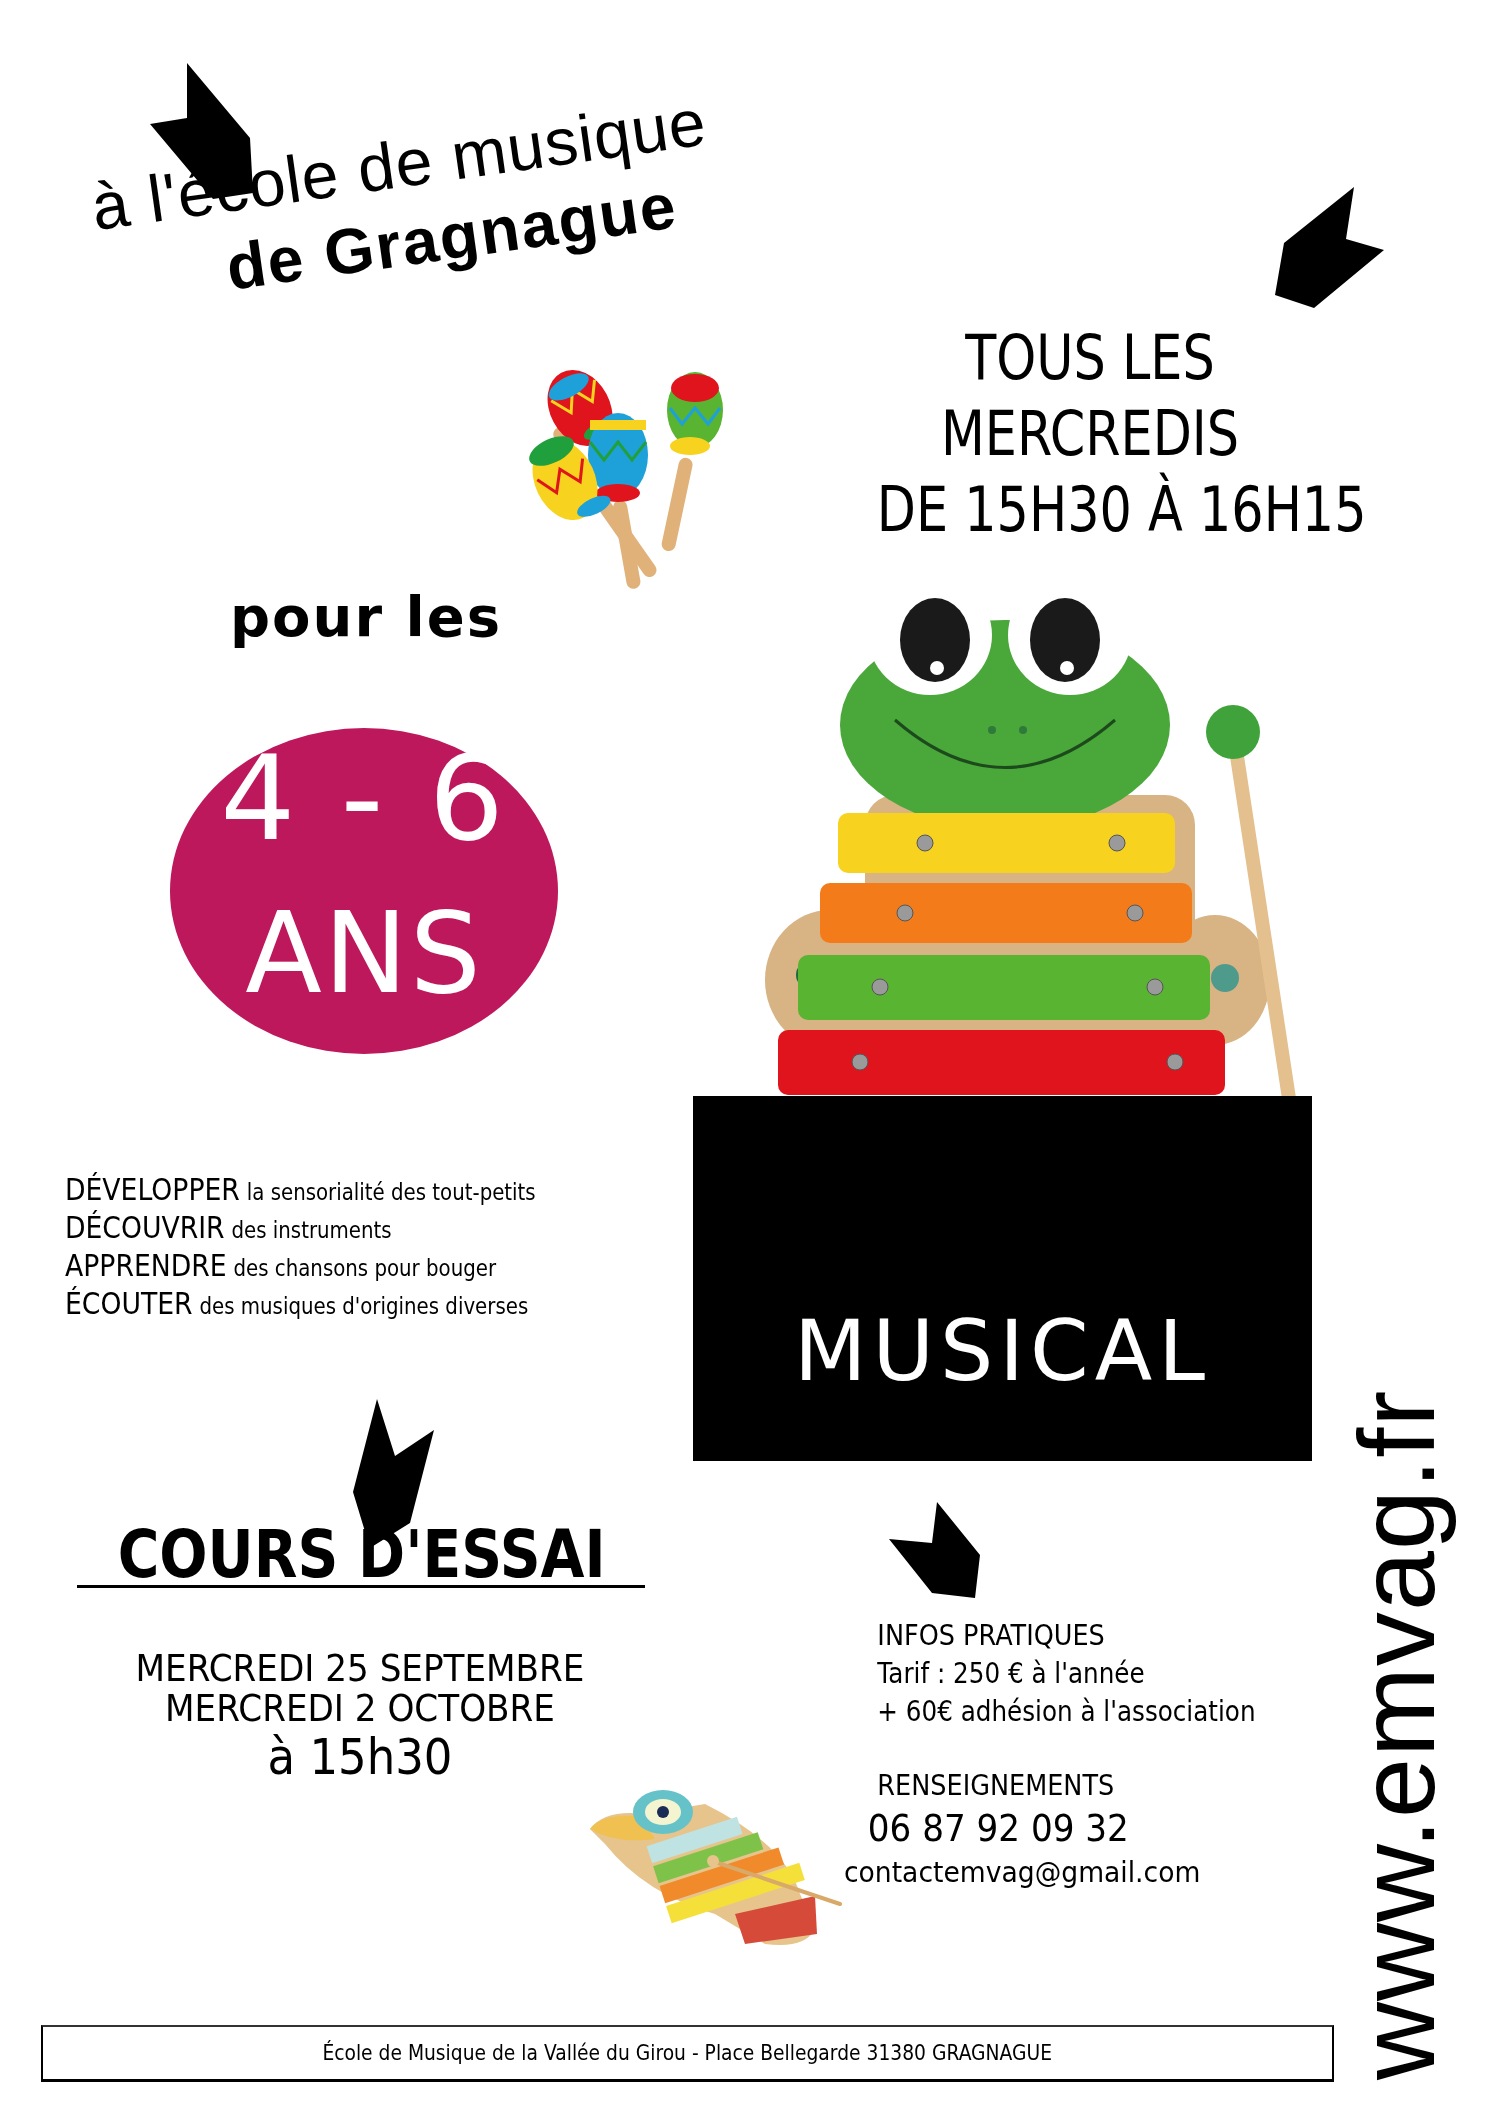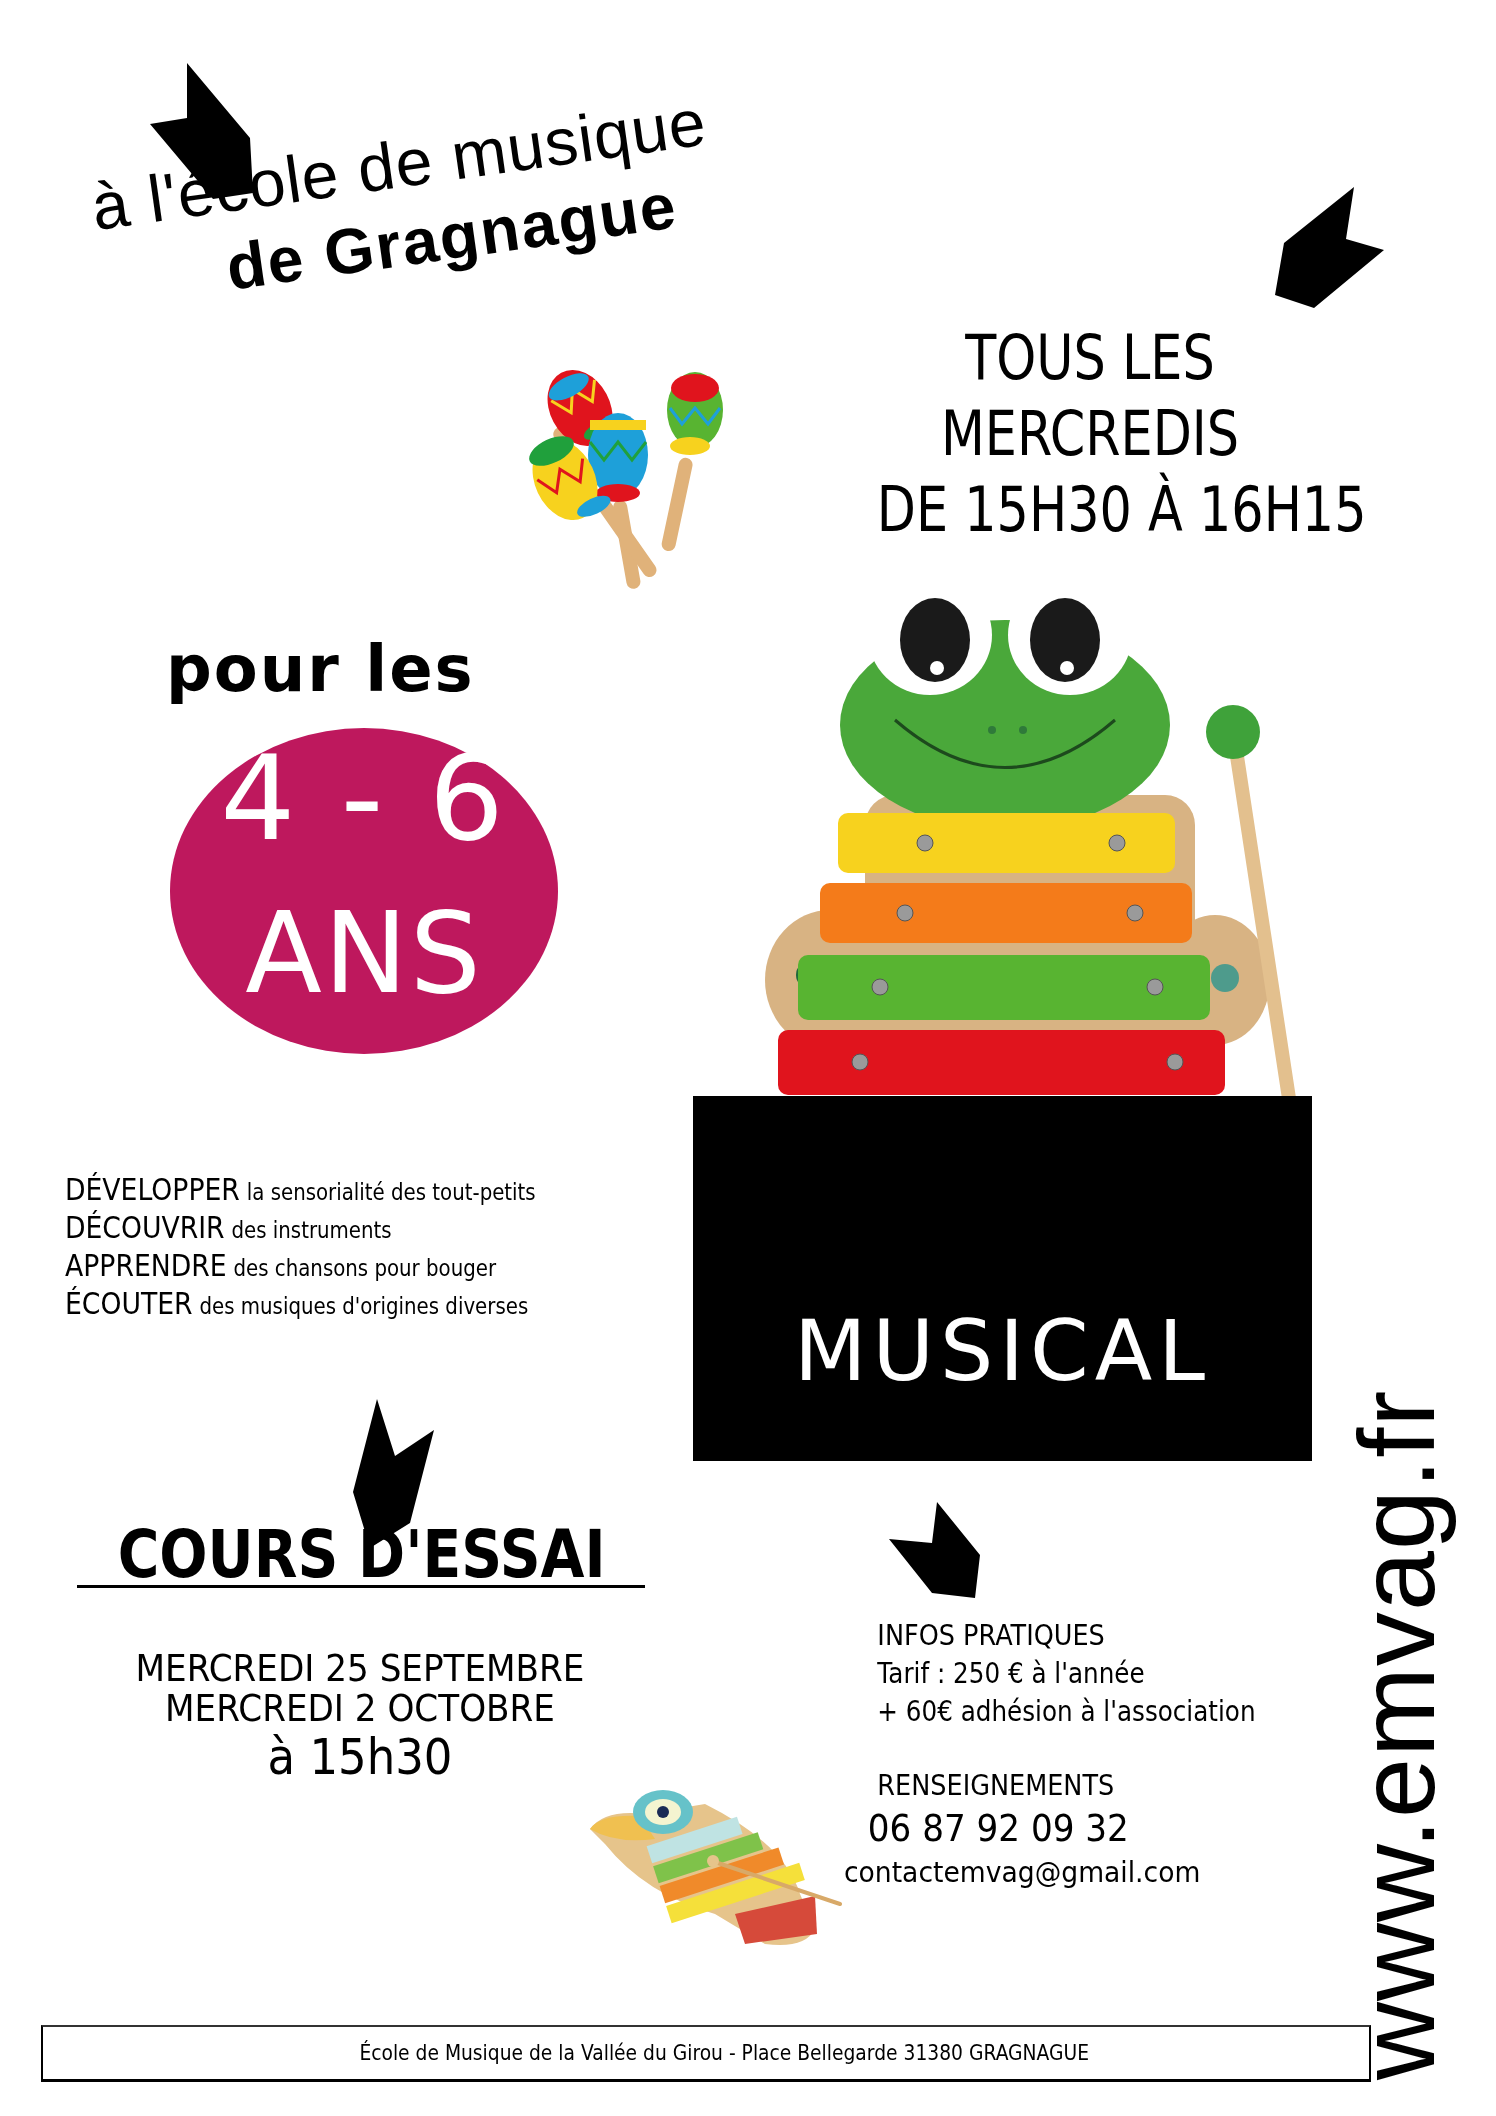--- a/index.html
+++ b/index.html
@@ -13,21 +13,21 @@
   .title-l2 { position:absolute; left:125px; top:100px; font-family:"Liberation Sans", sans-serif; font-size:64px; font-weight:bold; white-space:nowrap; letter-spacing:2px; }
 
   
   .schedule { left:830px; top:320px; width:520px; text-align:center; }
   .schedule div { font-family:"DejaVu Sans", sans-serif; font-size:62px; line-height:76px; transform:scaleX(0.82); white-space:nowrap; }
 
   
   .maracas { left:520px; top:368px; width:215px; height:222px; }
 
   
-  .pour-les { left:166px; top:632px; width:400px; font-family:"DejaVu Sans", sans-serif; font-size:64px; font-weight:bold; letter-spacing:2px; white-space:nowrap; }
+  .pour-les { left:166px; top:584px; width:400px; text-align:center; font-family:"DejaVu Sans", sans-serif; font-size:56px; font-weight:bold; letter-spacing:2px; white-space:nowrap; }
   .age-circle { left:170px; top:728px; width:388px; height:326px; background:#be185d; border-radius:50%; }
   .age-range { position:absolute; left:0; top:0px; width:100%; text-align:center; color:#fff; font-family:"DejaVu Sans", sans-serif; font-size:118px; line-height:140px; letter-spacing:4px; }
   .age-unit { position:absolute; left:0; top:160px; width:100%; text-align:center; color:#fff; font-family:"DejaVu Sans", sans-serif; font-size:112px; line-height:130px; letter-spacing:2px; }
 
   
   .frog { left:755px; top:580px; width:560px; height:520px; }
 
   
   .eveil-box { left:693px; top:1096px; width:619px; height:365px; background:#000; }
   .eveil-title { position:absolute; left:0; top:28px; width:100%; text-align:center; color:#fff; font-family:"DejaVu Sans", sans-serif; font-size:118px; line-height:150px; letter-spacing:10px; }
@@ -55,21 +55,21 @@
   .info .i-head { font-size:29px; line-height:40px; transform:scaleX(0.88); }
   .info .i-line { font-size:28px; line-height:38px; transform:scaleX(0.88); }
   .info .i-gap { height:34px; }
   .info .i-phone { font-size:38px; line-height:46px; transform:scaleX(0.9); }
   .info .i-mail { font-size:28px; line-height:44px; transform:scaleX(0.95); }
 
   
   .website { left:1362px; top:2080px; transform-origin:left top; transform:rotate(-90deg); font-family:"Liberation Sans", sans-serif; font-size:108px; line-height:70px; white-space:nowrap; letter-spacing:1px; width:645px; }
 
   
-  .footer { left:41px; top:2025px; width:1289px; height:52px; border:2px solid #000; border-top-color:#333; border-bottom-width:3px; text-align:center;padding-left:37px; }
+  .footer { left:41px; top:2025px; width:1289px; height:52px; border:2px solid #000; border-top-color:#333; border-bottom-width:3px; text-align:center; }
   .footer span { display:inline-block; font-family:"DejaVu Sans", sans-serif; font-size:22px; line-height:52px; transform:scaleX(0.85); white-space:nowrap; }
 </style>
 </head>
 <body>
 
 <svg class="shape" width="1496" height="2116" viewBox="0 0 1496 2116" style="pointer-events:none">
   <polygon points="187,63 187,118 150,124 213,199 253,193 250,138" fill="#000"></polygon>
   <polygon points="1354,187 1346,239 1384,250 1314,308 1275,295 1284,243" fill="#000"></polygon>
   <polygon points="377,1399 395,1456 434,1430 410,1523 370,1548 353,1492" fill="#000"></polygon>
   <polygon points="937,1502 932,1543 889,1539 932,1593 975,1598 980,1555" fill="#000"></polygon>

